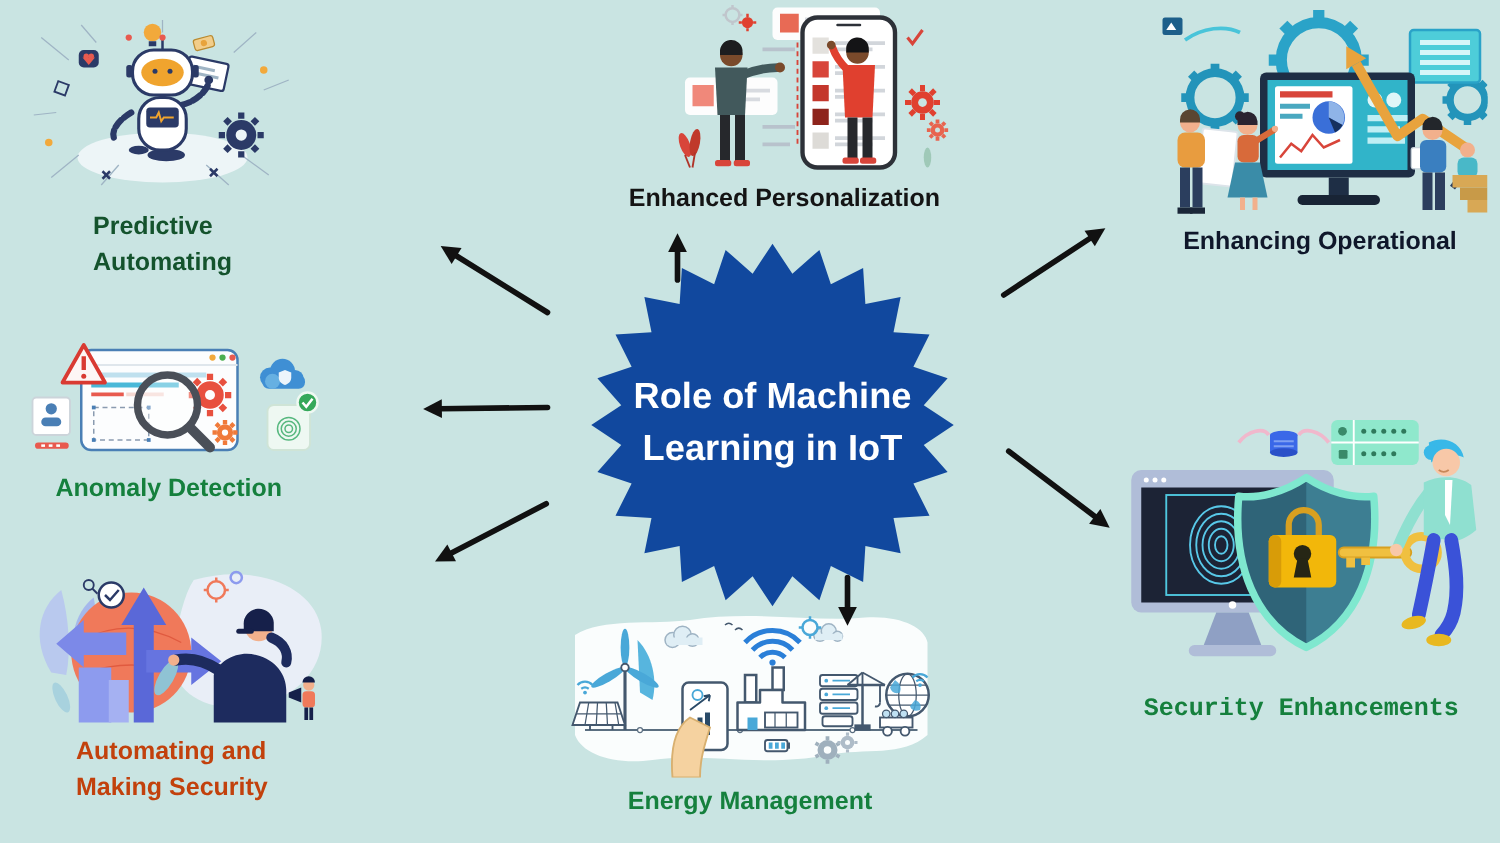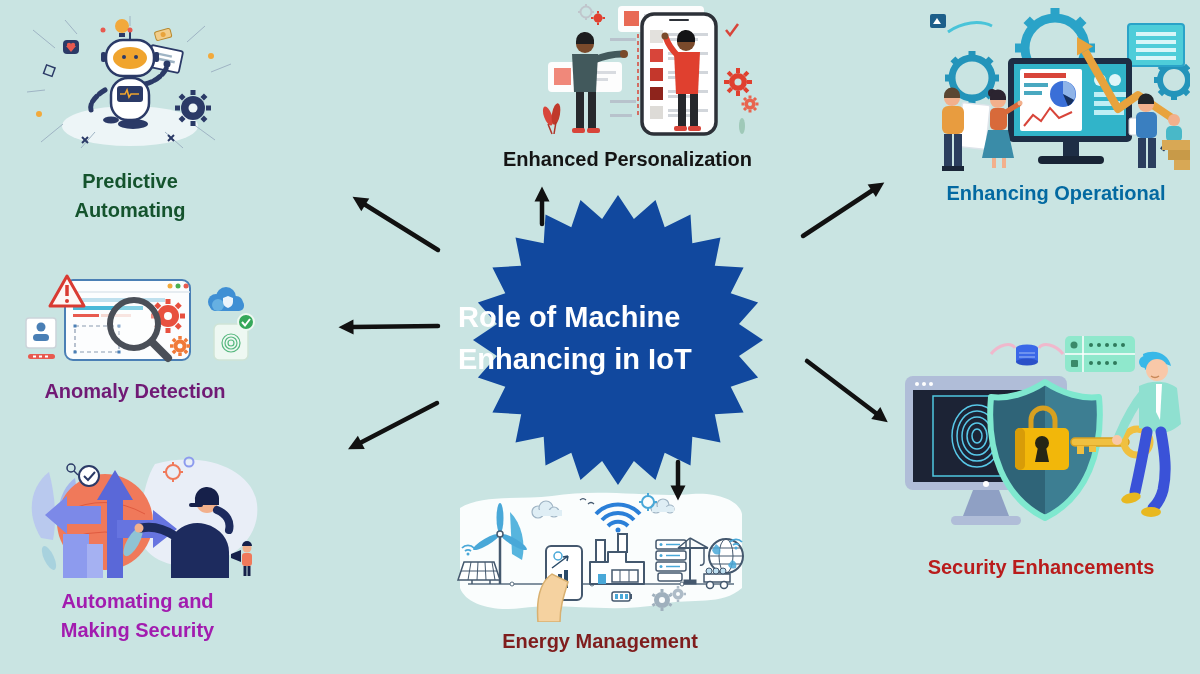--- a/index.html
+++ b/index.html
@@ -1,38 +1,38 @@
 <!DOCTYPE html>
 <html><head>
 <meta charset="utf-8">
 <style>
   html,body{margin:0;padding:0;background:#c9e4e2;}
   .canvas{position:relative;width:1200px;height:674px;overflow:hidden;
           font-family:"Liberation Sans",sans-serif;background:#c9e4e2;}
   .layer{position:absolute;left:0;top:0;pointer-events:none;}
   .node{position:absolute;margin:0;display:flex;flex-direction:column;align-items:center;}
   .node svg{display:block;}
-  .label{font-weight:700;color:#141414;text-align:center;font-size:20px;line-height:29px;margin-top:5px;}
+  .label{font-weight:700;color:#141414;font-size:20px;line-height:29px;margin-top:5px;}
   .label span{display:block;white-space:nowrap;}
-  .center-label{position:absolute;left:458px;top:296px;width:320px;text-align:left;
+  .center-label{position:absolute;left:458px;top:296px;width:320px;text-align:center;
                 color:#ffffff;font-weight:700;font-size:29px;line-height:42px;}
   .center-label span{display:block;white-space:nowrap;}
 </style>
 <title>Role of Machine Learning in IoT</title></head>
 <body>
 
 <div class="canvas" style="background: rgb(201, 228, 226);">
 
   <svg class="layer" width="1200" height="674" viewBox="0 0 1200 674">
     <polygon id="burst-poly" fill="#11489e" points="618.0,195.0 633.9,219.0 655.5,199.9 664.7,227.3 690.5,214.4 692.3,243.2 720.5,237.5 714.8,265.7 743.6,267.5 730.7,293.3 758.1,302.5 739.0,324.1 763.0,340.0 739.0,355.9 758.1,377.5 730.7,386.7 743.6,412.5 714.8,414.3 720.5,442.5 692.3,436.8 690.5,465.6 664.7,452.7 655.5,480.1 633.9,461.0 618.0,485.0 602.1,461.0 580.5,480.1 571.3,452.7 545.5,465.6 543.7,436.8 515.5,442.5 521.2,414.3 492.4,412.5 505.3,386.7 477.9,377.5 497.0,355.9 473.0,340.0 497.0,324.1 477.9,302.5 505.3,293.3 492.4,267.5 521.2,265.7 515.5,237.5 543.7,243.2 545.5,214.4 571.3,227.3 580.5,199.9 602.1,219.0"></polygon>
   </svg>
 
   <div class="center-label" style="color: rgb(255, 255, 255);">
     <span>Role of Machine</span>
-    <span>Enhancing in IoT</span>
+    <span>Learning in IoT</span>
   </div>
 
   <figure class="node" style="left:15px;top:12px;width:230px;">
     <svg width="230" height="150" viewBox="0 0 230 150">
       <ellipse cx="115" cy="114" rx="68" ry="20" fill="#edf5f7"></ellipse>
       <g stroke="#9fb4c4" stroke-width="1">
         <line x1="40" y1="36" x2="18" y2="18"></line>
           <line x1="62" y1="22" x2="50" y2="8"></line>
         <line x1="172" y1="30" x2="190" y2="14"></line>
           <line x1="196" y1="60" x2="216" y2="52"></line>
@@ -183,21 +183,21 @@
       </g>
       <g>
         <rect x="204" y="52" width="34" height="36" rx="5" fill="#eef8f2" stroke="#cfe4d6" stroke-width="1.5"></rect>
         <circle cx="221" cy="71" r="3" fill="none" stroke="#57b87f" stroke-width="1.2"></circle>
         <circle cx="221" cy="71" r="6" fill="none" stroke="#57b87f" stroke-width="1.2"></circle>
         <circle cx="221" cy="71" r="9" fill="none" stroke="#57b87f" stroke-width="1.2"></circle>
         <circle cx="236" cy="50" r="8" fill="#35a85a" stroke="#eef8f2" stroke-width="2"></circle>
         <polyline points="232,50 235,53.5 240,47" fill="none" stroke="#ffffff" stroke-width="2"></polyline>
       </g>
     </svg>
-    <figcaption class="label" style="color: #701a75;">
+    <figcaption class="label" style="color: #15803d;">
       <span>Anomaly Detection</span>
     </figcaption>
   </figure>
 
   <figure class="node" style="left:5px;top:442px;width:265px;">
     <svg width="265" height="140" viewBox="0 0 265 140">
       <path d="M150,22 C200,8 248,28 252,62 C256,96 226,122 188,124 C150,126 128,104 134,76 C138,54 142,34 150,22 Z" fill="#e9eef7"></path>
       <path d="M36,96 C20,70 26,44 44,30 C50,52 52,78 48,98 Z" fill="#b9c9ee"></path>
       <path d="M58,100 C48,74 54,48 70,36 C74,58 72,84 66,102 Z" fill="#a5b8ec"></path>
       <circle cx="100" cy="80" r="48" fill="#f0795a"></circle>
@@ -235,21 +235,21 @@
       </g>
       <g>
         <polygon points="226,112 236,108 236,120 226,116" fill="#16204a"></polygon>
         <circle cx="242" cy="106" r="4.5" fill="#f2b08c"></circle>
         <path d="M237,104 A5,5 0 0 1 247,104 Z" fill="#16204a"></path>
         <rect x="237" y="111" width="10" height="13" rx="3" fill="#f0795a"></rect>
         <line x1="240" y1="124" x2="240" y2="134" stroke="#16204a" stroke-width="3"></line>
         <line x1="244" y1="124" x2="244" y2="134" stroke="#16204a" stroke-width="3"></line>
       </g>
     </svg>
-    <figcaption class="label" style="color: #a21caf;">
+    <figcaption class="label" style="color: #c2410c;">
       <span>Automating and</span>
       <span>Making Security</span>
     </figcaption>
   </figure>
 
   <figure class="node" style="left:490px;top:4px;width:275px;">
     <svg width="275" height="136" viewBox="0 0 275 136">
       <g stroke="#c0c6cc" stroke-width="2" fill="none">
         <circle cx="96" cy="8" r="5.5"></circle>
         <line x1="96" y1="2.5" x2="96" y2="0"></line>
@@ -470,21 +470,21 @@
       </g>
       <g>
         <circle cx="252" cy="112" r="6" fill="#f2b08c"></circle>
         <rect x="244" y="118" width="16" height="16" rx="5" fill="#49b8c8"></rect>
         <line x1="246" y1="134" x2="240" y2="142" stroke="#2b3e5e" stroke-width="5"></line>
         <rect x="240" y="132" width="28" height="10" fill="#d8a855"></rect>
         <rect x="246" y="142" width="22" height="10" fill="#c89a48"></rect>
         <rect x="252" y="152" width="16" height="10" fill="#d8a855"></rect>
       </g>
     </svg>
-    <figcaption class="label" style="color: #0369a1;">
+    <figcaption class="label" style="color: #0f172a;">
       <span>Enhancing Operational</span>
     </figcaption>
   </figure>
 
   <figure class="node" style="left:895px;top:332px;width:292px;">
     <svg width="292" height="216" viewBox="0 0 292 216">
       <g>
         <path d="M96,22 C104,12 116,10 120,16" stroke="#f0b8cc" stroke-width="3" fill="none"></path>
         <path d="M144,16 C148,10 160,12 168,22" stroke="#f0b8cc" stroke-width="3" fill="none"></path>
         <rect x="121" y="16" width="22" height="14" fill="#3a68e8"></rect>
@@ -555,21 +555,21 @@
         <path d="M244,54 C256,48 272,48 282,56 L286,92 C276,100 270,102 262,100 L244,96 Z" fill="#8fe0d0"></path>
         <polygon points="261,52 267,52 265,88 261,80" fill="#ffffff"></polygon>
         <path d="M258,92 C254,98 252,102 250,104" stroke="#8fe0d0" stroke-width="8" fill="none" stroke-linecap="round"></path>
         <circle cx="250" cy="104" r="5" fill="#f8c8a8"></circle>
         <path d="M252,100 C248,122 244,142 240,160" stroke="#3a52d8" stroke-width="11" fill="none" stroke-linecap="round"></path>
         <path d="M266,100 C270,122 272,140 268,158 C266,166 262,172 258,176" stroke="#3a52d8" stroke-width="11" fill="none" stroke-linecap="round"></path>
         <ellipse cx="236" cy="166" rx="10" ry="5" fill="#e8b820" transform="rotate(-15 236 166)"></ellipse>
         <ellipse cx="256" cy="180" rx="10" ry="5" fill="#e8b820"></ellipse>
       </g>
     </svg>
-    <figcaption class="label" style="color: #b91c1c;">
+    <figcaption class="label" style="color: #15803d; font-family: Liberation Mono, monospace;">
       <span>Security Enhancements</span>
     </figcaption>
   </figure>
 
   <figure class="node" style="left:452px;top:484px;width:296px;">
     <svg width="296" height="138" viewBox="0 0 296 138">
       <path d="M8,24 C30,10 70,16 100,12 C150,4 200,14 240,10 C268,8 288,18 290,30 L290,104 C270,122 240,114 210,120 C160,130 110,118 70,124 C40,128 14,120 8,104 Z" fill="#fafdfd"></path>
       <line x1="16" y1="100" x2="282" y2="100" stroke="#5a6e80" stroke-width="1.5"></line>
       <circle cx="60" cy="100" r="2" fill="#ffffff" stroke="#5a6e80" stroke-width="1"></circle>
       <circle cx="140" cy="100" r="2" fill="#ffffff" stroke="#5a6e80" stroke-width="1"></circle>
@@ -704,21 +704,21 @@
         </g>
         <circle cx="226" cy="110" r="5.5" fill="#aebcc8"></circle>
           <circle cx="226" cy="110" r="2" fill="#fafdfd"></circle>
       </g>
       <g stroke="#49a8d8" fill="none">
         <path d="M278,58 A8,8 0 0 1 290,58" stroke-width="1.8"></path>
         <path d="M281,61 A5,5 0 0 1 287,61" stroke-width="1.8"></path>
         <circle cx="284" cy="64" r="1.5" fill="#49a8d8" stroke="none"></circle>
       </g>
     </svg>
-    <figcaption class="label" style="color: #7f1d1d;">
+    <figcaption class="label" style="color: #15803d;">
       <span>Energy Management</span>
     </figcaption>
   </figure>
 
   <svg class="layer" width="1200" height="674" viewBox="0 0 1200 674">
     <defs>
       <marker id="ah" viewBox="0 0 12 12" refX="2" refY="6" markerWidth="4" markerHeight="4" orient="auto" markerUnits="strokeWidth">
         <path d="M1,1 L11,6 L1,11 Z" fill="#111111"></path>
       </marker>
     </defs>

